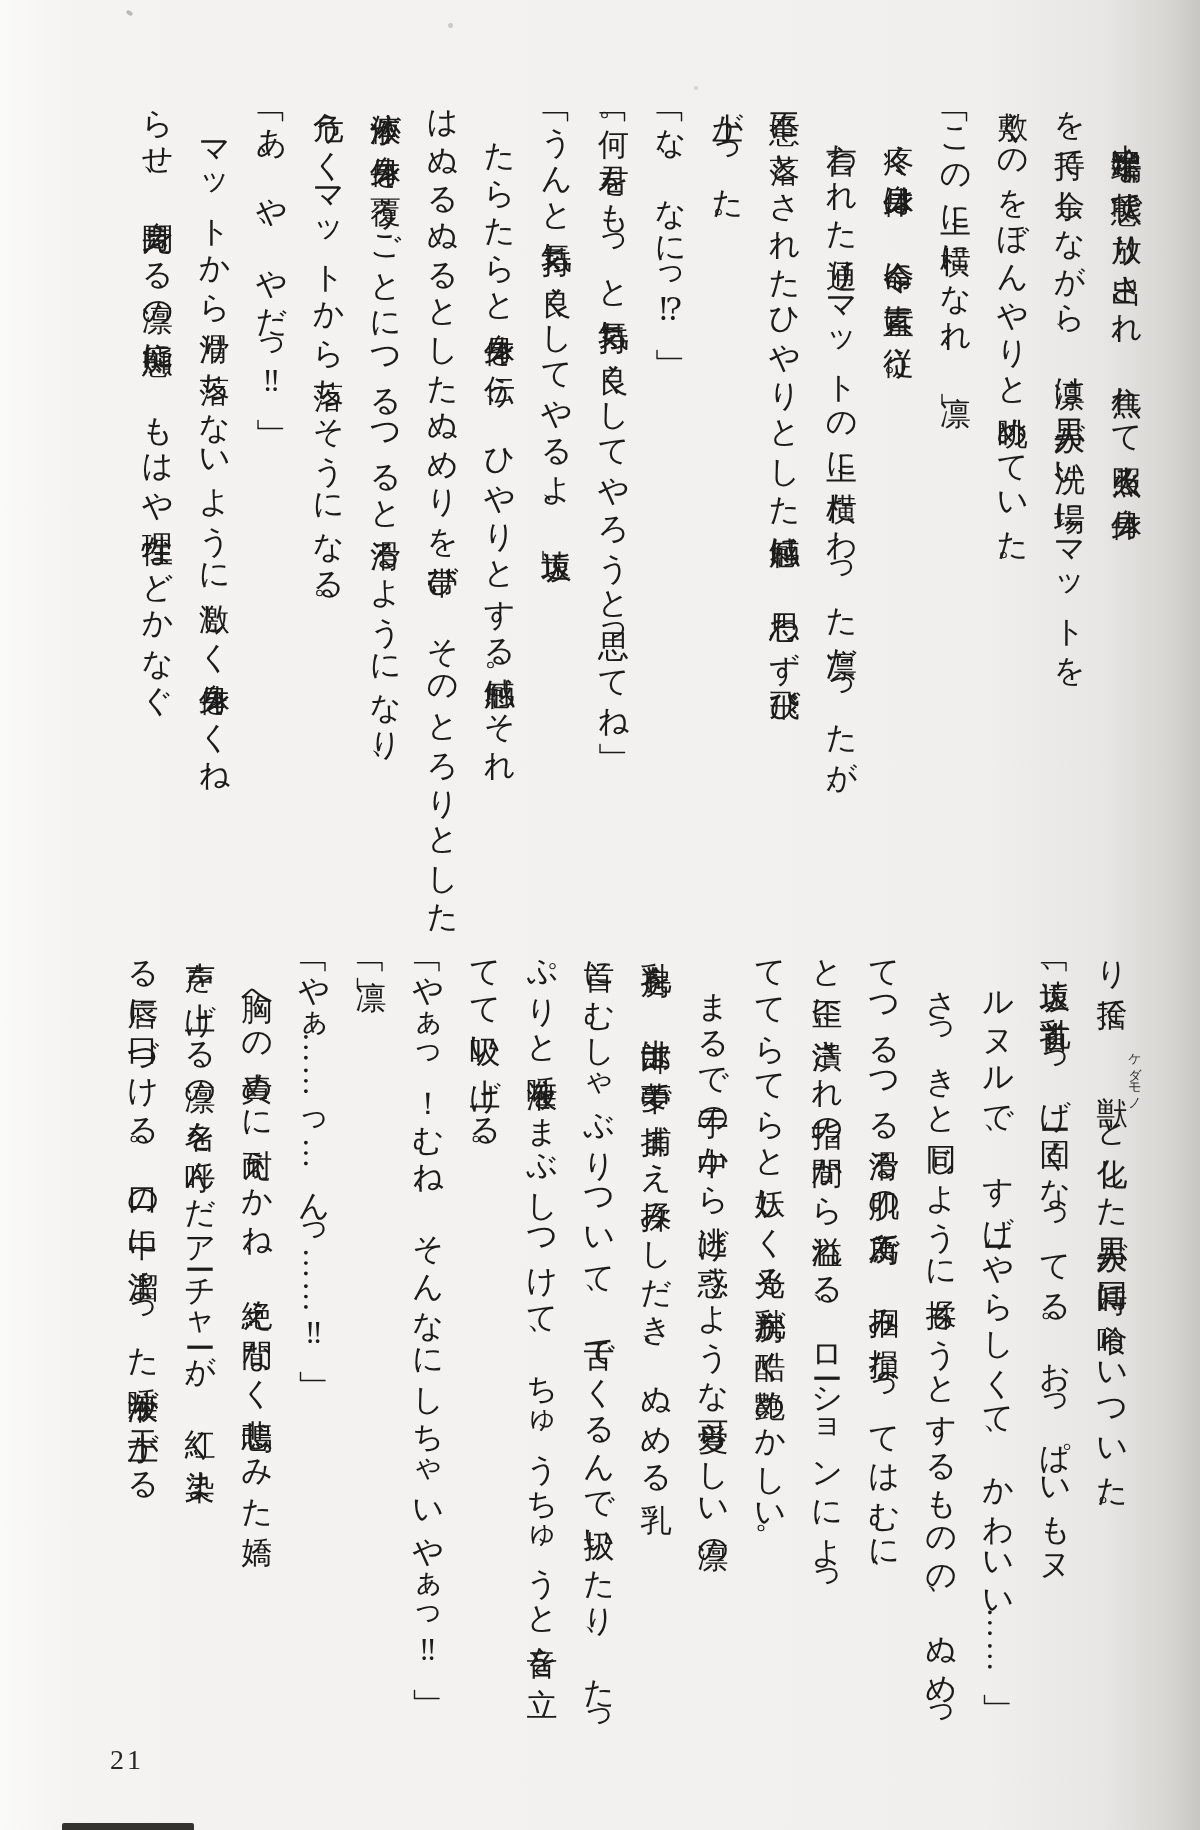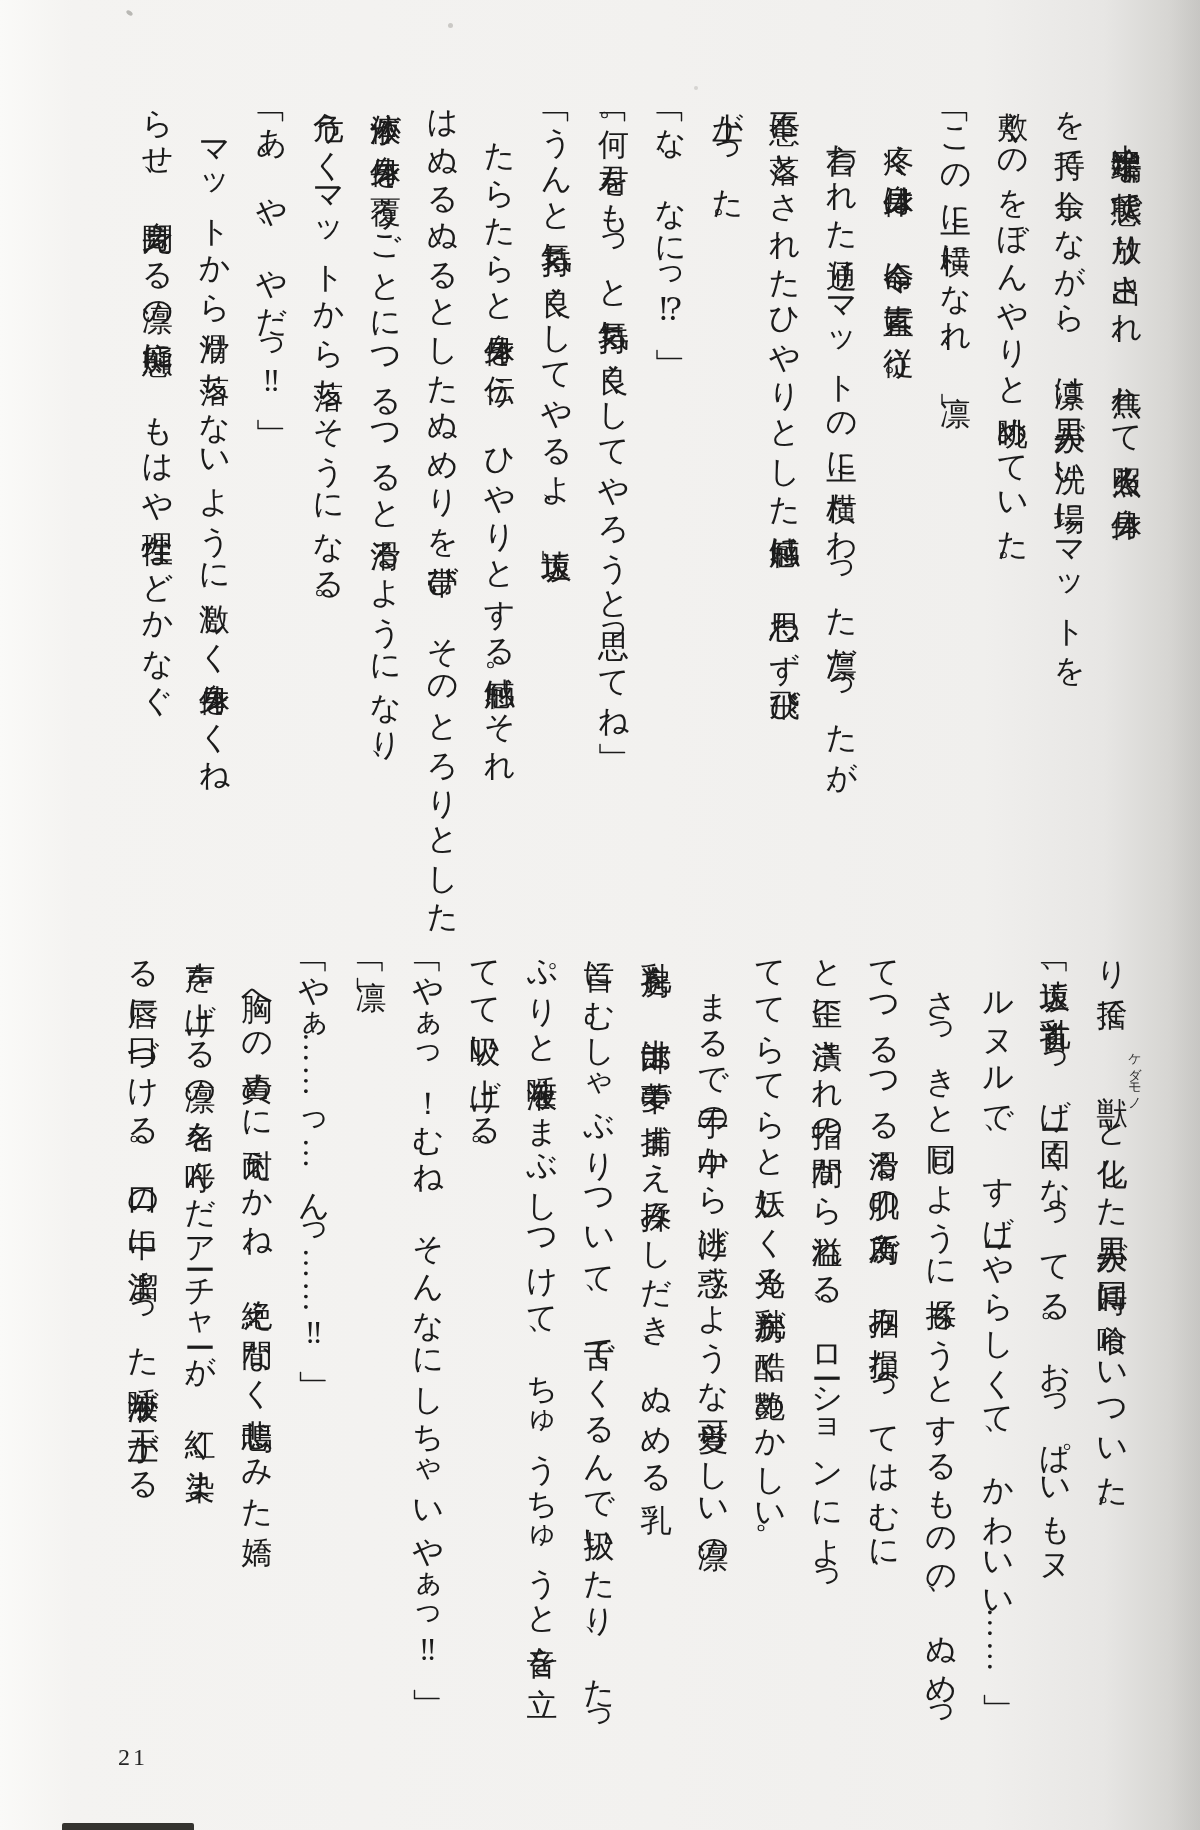--- a/index.html
+++ b/index.html
@@ -32,23 +32,23 @@
   .indent-1 { text-indent: 32px; }
   .indent-h { text-indent: 15px; }
   ruby rt {
     font-size: 13px;
     letter-spacing: 0;
     font-weight: 400;
     color: #2a2a2a;
   }
   .page-number {
     position: absolute;
-    left: 118px;
+    left: 110px;
     top: 1744px;
-    font-size: 24px;
+    font-size: 28px;
     letter-spacing: 3px;
     color: #262626;
   }
   .scan-sliver {
     position: absolute;
     left: 62px;
     top: 1823px;
     width: 132px;
     height: 9px;
     background: #34332f;

